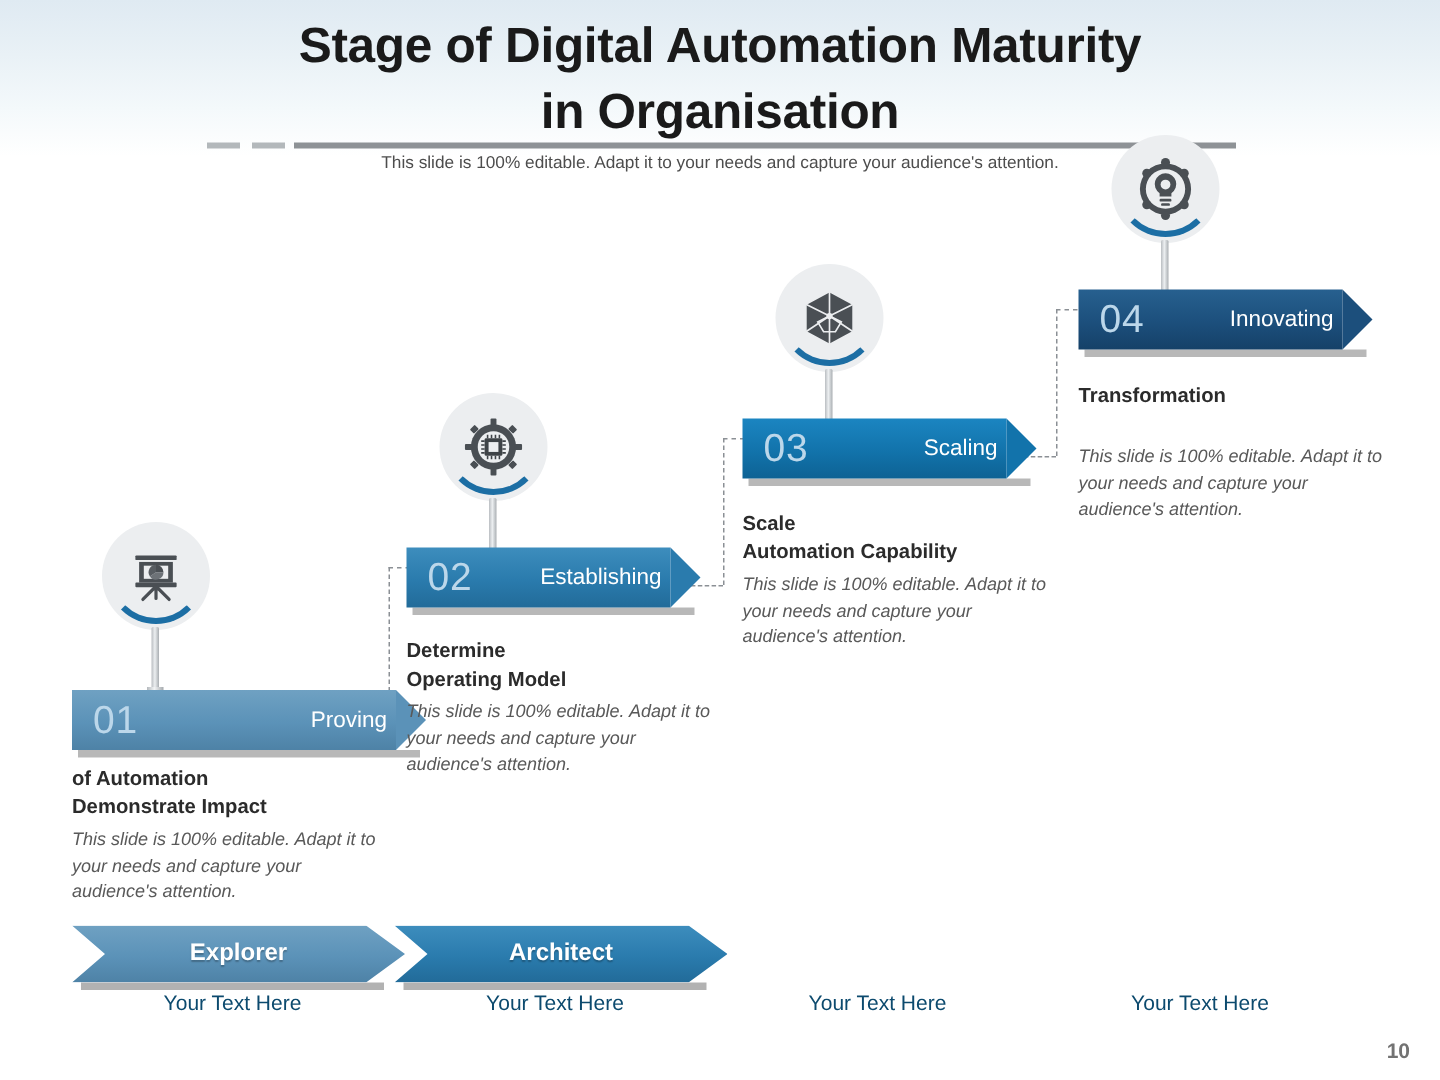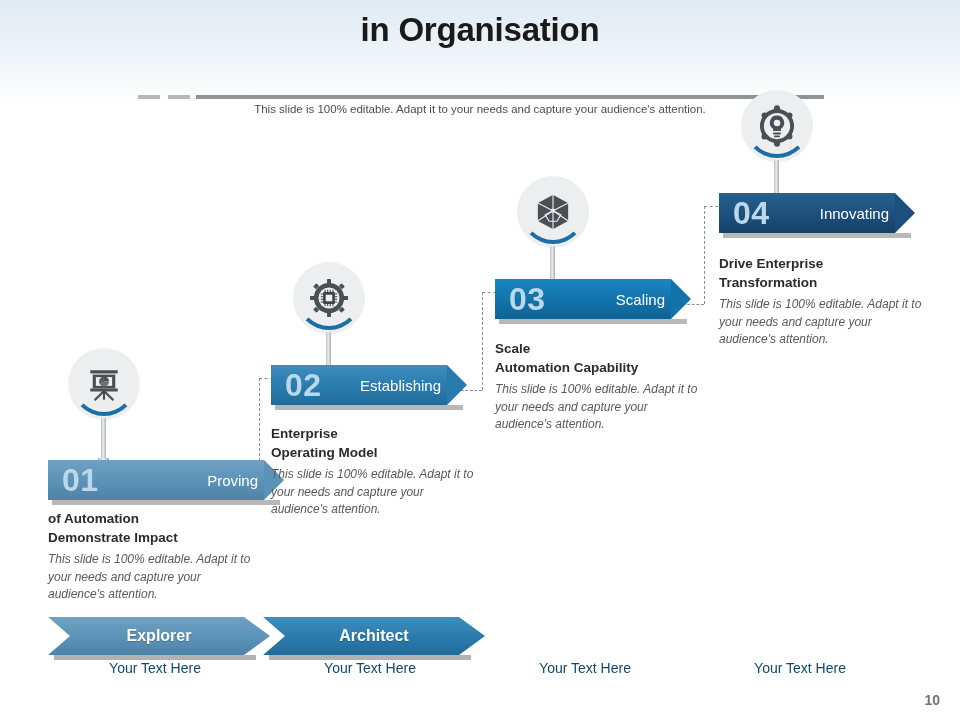--- a/index.html
+++ b/index.html
@@ -72,21 +72,21 @@
   .arrow .tip{
     position:absolute;right:0;top:0;width:0;height:0;
     border-top:20px solid transparent;border-bottom:20px solid transparent;
   }
   .arrow .shadow{
     position:absolute;left:4px;right:4px;bottom:-5px;height:5px;
     background:rgba(0,0,0,0.28);
   }
   .arrow .num{
     position:absolute;left:14px;top:50%;transform:translateY(-50%);
-    font-size:32px;font-weight:bold;color:#bcd7ea;letter-spacing:0.5px;
+    font-size:26px;font-weight:normal;color:#bcd7ea;letter-spacing:0.5px;
   }
   .arrow .lbl{
     position:absolute;right:26px;top:50%;transform:translateY(-50%);
     font-size:15px;font-weight:normal;color:#ffffff;
   }
 
   .stage-head{
     position:absolute;font-size:13.5px;font-weight:bold;color:#2b2b2b;
     line-height:18.5px;
   }
@@ -134,20 +134,21 @@
   svg{display:block;}
 </style>
 </head>
 <body>
 
 <div id="slide">
 
   <div class="header-bg"></div>
 
   <div class="title">
+    <span>Stage of Digital Automation Maturity</span>
     <span>in Organisation</span>
   </div>
 
   <div class="rule-wrap">
     <div class="rule-dash d1"></div>
     <div class="rule-dash d2"></div>
     <div class="rule-line"></div>
   </div>
 
   <div class="subtitle">This slide is 100% editable. Adapt it to your needs and capture your audience's attention.</div>
@@ -244,21 +245,21 @@
 
     <div class="arrow" style="left:271px;top:365px;width:196px;">
       <div class="shadow"></div>
       <div class="body" style="background:linear-gradient(180deg,#3d8dbd 0%,#2a7bad 55%,#226b99 100%);"></div>
       <div class="tip" style="border-left:20px solid #2a7bad;"></div>
       <span class="num">02</span>
       <span class="lbl">Establishing</span>
     </div>
 
     <div class="stage-head" style="left:271px;top:425px;width:215px;">
-      <div>Enterprise</div>
+      <div>Determine</div>
       <div>Operating Model</div>
     </div>
     <div class="stage-desc" style="left:271px;top:466px;width:205px;">This slide is 100% editable. Adapt it to your needs and capture your audience's attention.</div>
   </div>
 
   <div class="stage">
     <div class="icon-circle" style="left:517px;top:176px;">
       <span>
         <svg width="42" height="42" viewBox="0 0 64 64" aria-hidden="true">
           <polygon points="32,5 56,18 56,46 32,59 8,46 8,18" fill="#4a4f54"></polygon>
@@ -320,21 +321,20 @@
 
     <div class="arrow" style="left:719px;top:193px;width:196px;">
       <div class="shadow"></div>
       <div class="body" style="background:linear-gradient(180deg,#27608f 0%,#1c4f7c 55%,#154168 100%);"></div>
       <div class="tip" style="border-left:20px solid #1c4f7c;"></div>
       <span class="num">04</span>
       <span class="lbl">Innovating</span>
     </div>
 
     <div class="stage-head" style="left:719px;top:255px;width:215px;">
-      <div>Drive Enterprise</div>
       <div>Transformation</div>
     </div>
     <div class="stage-desc" style="left:719px;top:296px;width:205px;">This slide is 100% editable. Adapt it to your needs and capture your audience's attention.</div>
   </div>
 
   <div class="chev" style="left:48px;width:222px;">
     <div class="cshadow"></div>
     <div class="cbody" style="background:linear-gradient(180deg,#6fa1c2 0%,#5b92b8 55%,#4e82a6 100%);
                 clip-path:polygon(0 0, 196px 0, 222px 19px, 196px 38px, 0 38px, 22px 19px);"></div>
     <div class="ctext">Explorer</div>

